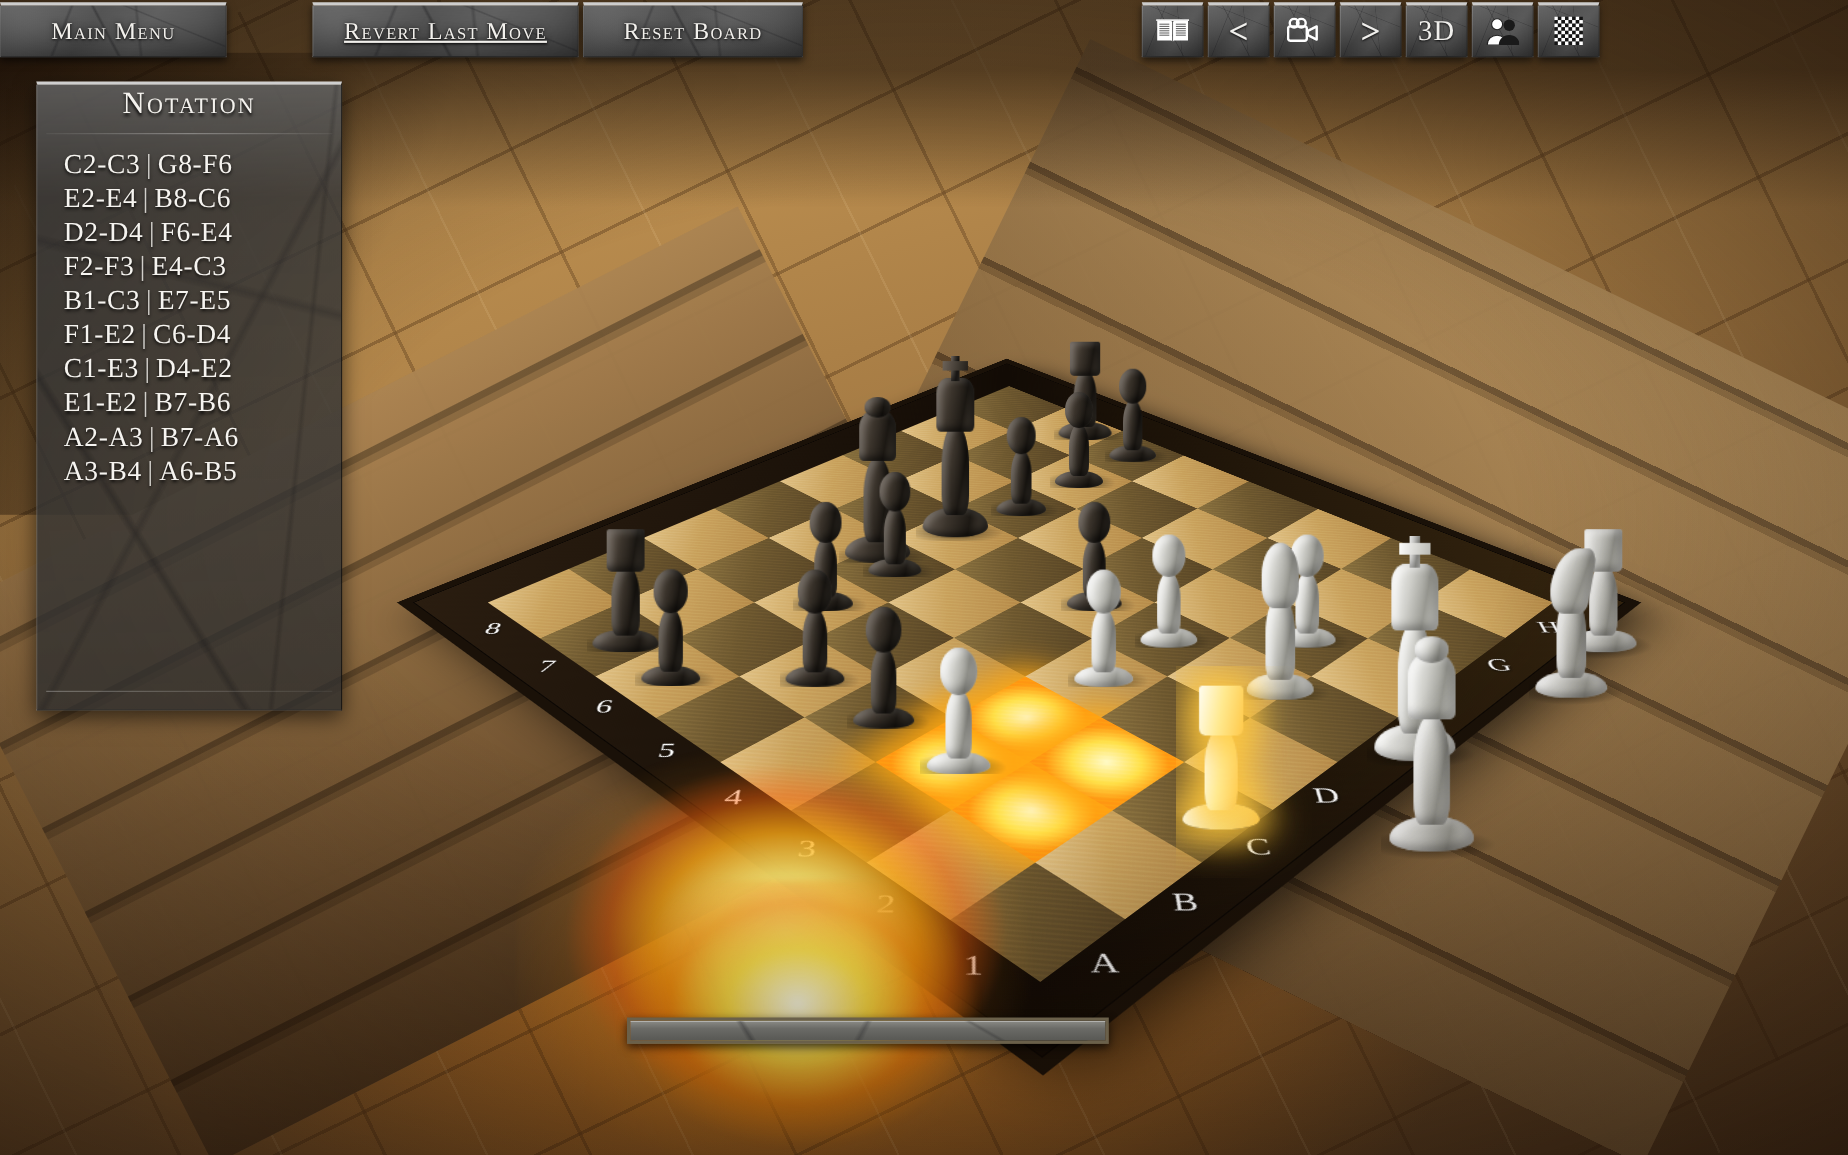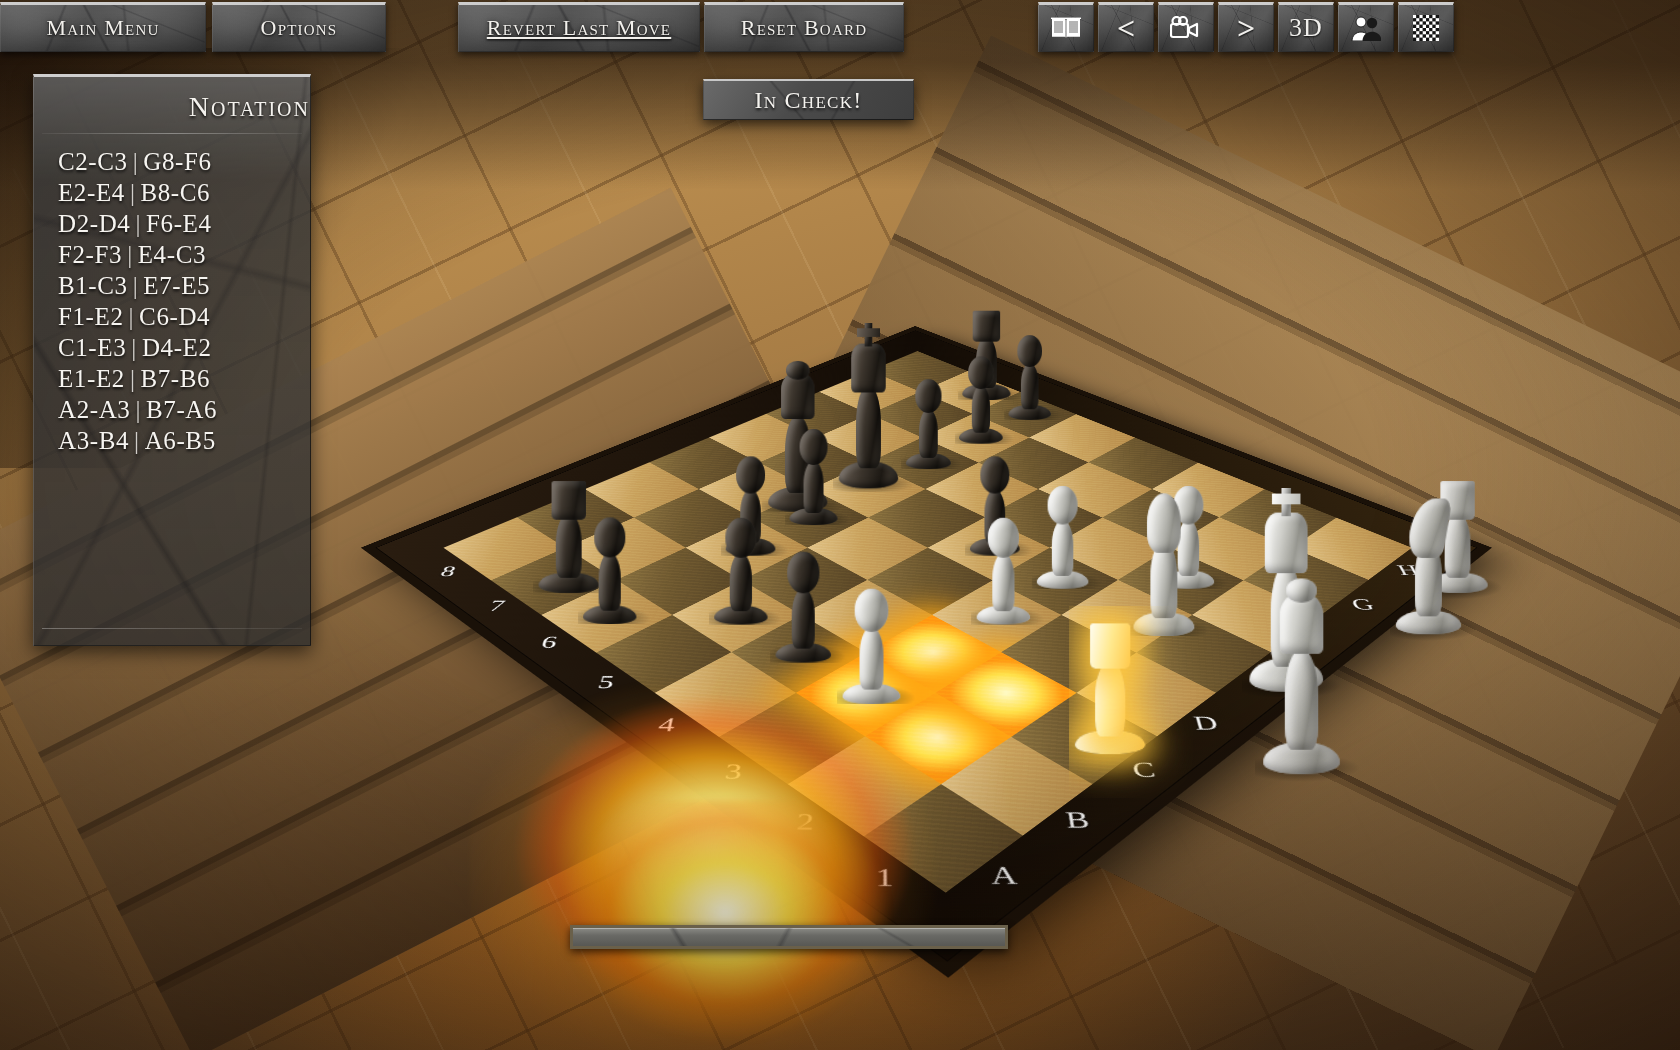--- a/index.html
+++ b/index.html
@@ -263,23 +263,23 @@
   }
   #notation::before{
     content:''; position:absolute; inset:0; opacity:.45; pointer-events:none;
     background:
       linear-gradient(58deg, rgba(0,0,0,0) 29%, rgba(14,14,17,.55) 30%, rgba(0,0,0,0) 31%),
       linear-gradient(118deg, rgba(0,0,0,0) 52%, rgba(18,18,22,.42) 53%, rgba(0,0,0,0) 54%),
       linear-gradient(14deg, rgba(0,0,0,0) 66%, rgba(16,16,20,.38) 67%, rgba(0,0,0,0) 68%),
       linear-gradient(96deg, rgba(0,0,0,0) 80%, rgba(10,10,13,.34) 81%, rgba(0,0,0,0) 82%);
   }
   #notation-title{
-    position:relative; z-index:2; text-align:right; color:#f4f2ee;
+    position:relative; z-index:2; text-align:center; color:#f4f2ee;
     font-variant:small-caps; font-size:28px; letter-spacing:2px;
-    padding:14px 0 10px;
+    padding:2px 0 10px;
     text-shadow:0 2px 3px rgba(0,0,0,.9);
   }
   #notation-sep{
     position:relative; z-index:2; height:1px; margin:0 8px 8px;
     background:linear-gradient(90deg, rgba(255,255,255,.05), rgba(255,255,255,.35), rgba(255,255,255,.05));
   }
   #notation-list{ position:relative; z-index:2; padding:4px 0 0 24px; }
   .nrow{
     color:#f6f4f0; font-size:25px; line-height:31px; letter-spacing:.6px;
     font-variant:small-caps;
@@ -566,23 +566,20 @@
 
   <div id="fire"></div>
   <div id="fire-core"></div>
   <div class="bg-vignette"></div>
 
   <div id="toolbar">
       <div class="btn text-btn" style="width: 206px;">
         <span class="lbl">Main Menu</span>
       </div>
       <div class="tb-spacer" style="width: 6px;"></div>
-      <div class="btn text-btn" style="width: 174px;">
-        <span class="lbl">Options</span>
-      </div>
       <div class="tb-spacer" style="width: 72px;"></div>
       <div class="btn text-btn" style="width: 242px; text-decoration: underline;">
         <span class="lbl">Revert Last Move</span>
       </div>
       <div class="tb-spacer" style="width: 2px;"></div>
       <div class="tb-spacer" style="width: 2px;"></div>
       <div class="btn text-btn" style="width: 200px; text-align: right;">
         <span class="lbl">Reset Board</span>
       </div>
       <div class="tb-spacer" style="width: 2px;"></div>
@@ -722,21 +719,18 @@
         <div class="nrow"><span>B1-C3</span><span class="sep">|</span><span>E7-E5</span></div>
         <div class="nrow"><span>F1-E2</span><span class="sep">|</span><span>C6-D4</span></div>
         <div class="nrow"><span>C1-E3</span><span class="sep">|</span><span>D4-E2</span></div>
         <div class="nrow"><span>E1-E2</span><span class="sep">|</span><span>B7-B6</span></div>
         <div class="nrow"><span>A2-A3</span><span class="sep">|</span><span>B7-A6</span></div>
         <div class="nrow"><span>A3-B4</span><span class="sep">|</span><span>A6-B5</span></div>
       </div>
     <div id="notation-footline"></div>
   </div>
 
-  <div id="check-banner">
-    <span class="lbl">In Check!</span>
-  </div>
 
   <div id="statusbar">
     <div id="statusbar-fill"></div>
   </div>
 
 </div>
 
 </body></html>

